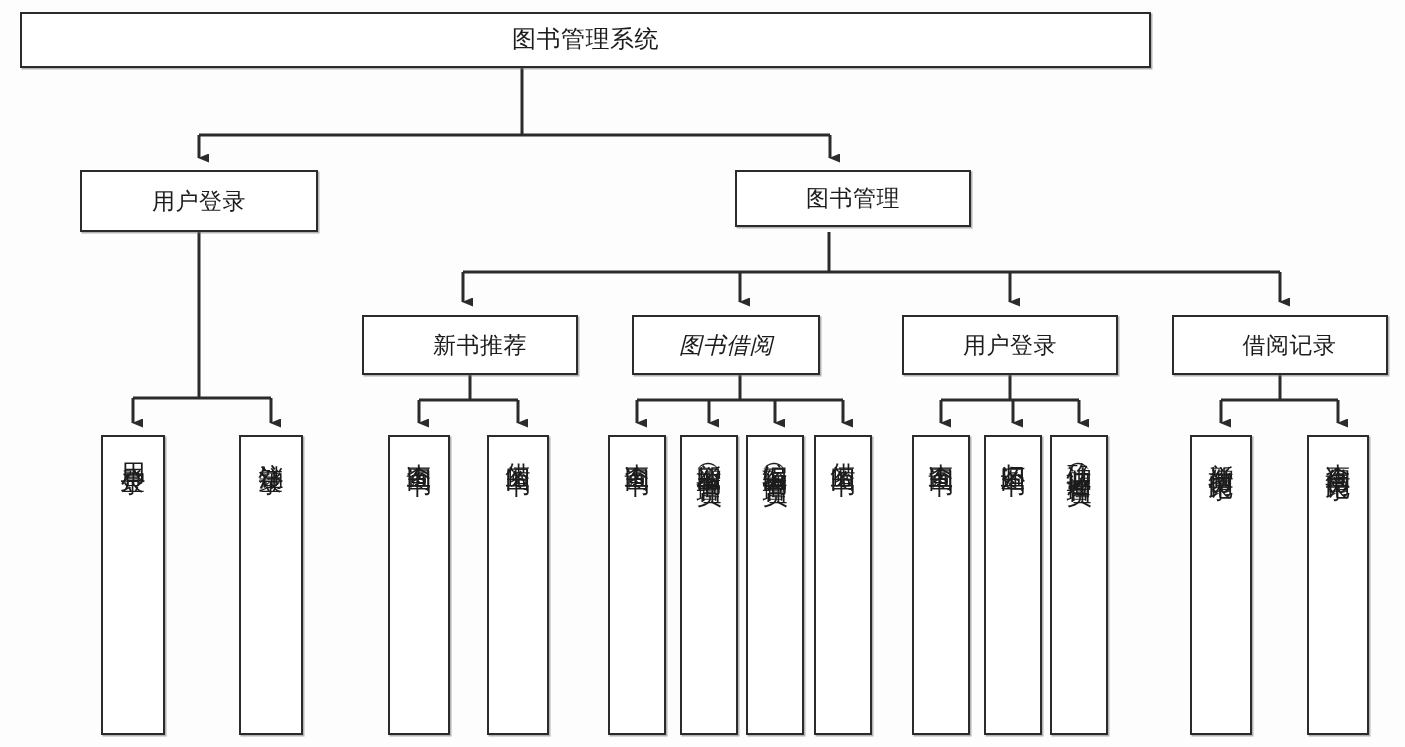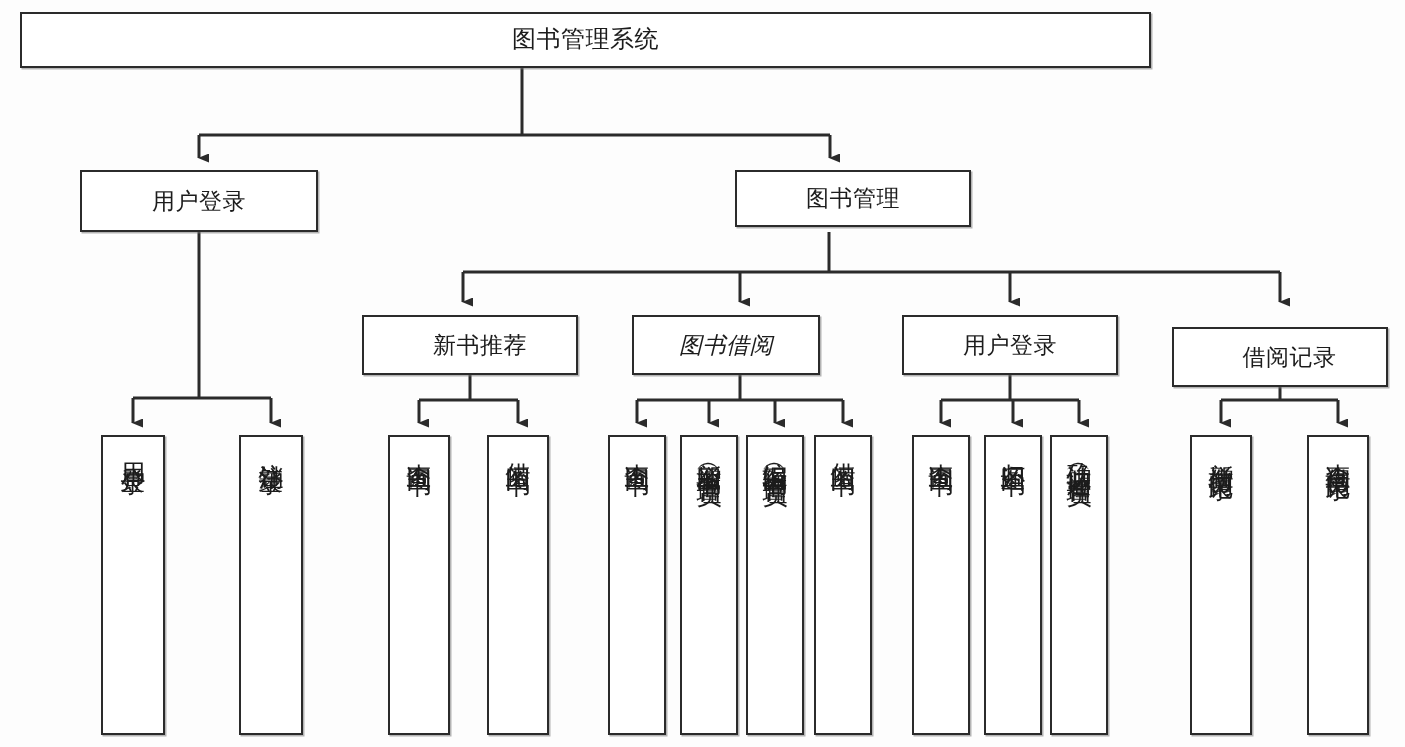--- a/index.html
+++ b/index.html
@@ -142,21 +142,21 @@
 
   <div class="node horiz" style="left: 362px; top: 315px; width: 216px; height: 60px; padding-left: 20px;">
     <span class="lbl">新书推荐</span>
   </div>
   <div class="node horiz" style="left: 632px; top: 315px; width: 188px; height: 60px; font-style: italic;">
     <span class="lbl">图书借阅</span>
   </div>
   <div class="node horiz" style="left: 902px; top: 315px; width: 216px; height: 60px;">
     <span class="lbl">用户登录</span>
   </div>
-  <div class="node horiz" style="left: 1172px; top: 327px; width: 216px; height: 60px; padding-left: 19px;">
+  <div class="node horiz" style="left: 1172px; top: 315px; width: 216px; height: 60px; padding-left: 19px;">
     <span class="lbl">借阅记录</span>
   </div>
 
   <div class="node vert" style="left: 101px; top: 435px; width: 64px; height: 300px;">
     <span class="lbl">用户登录</span>
   </div>
   <div class="node vert" style="left: 239px; top: 435px; width: 64px; height: 300px;">
     <span class="lbl">注销登录</span>
   </div>
   <div class="node vert" style="left: 388px; top: 435px; width: 62px; height: 300px;">

